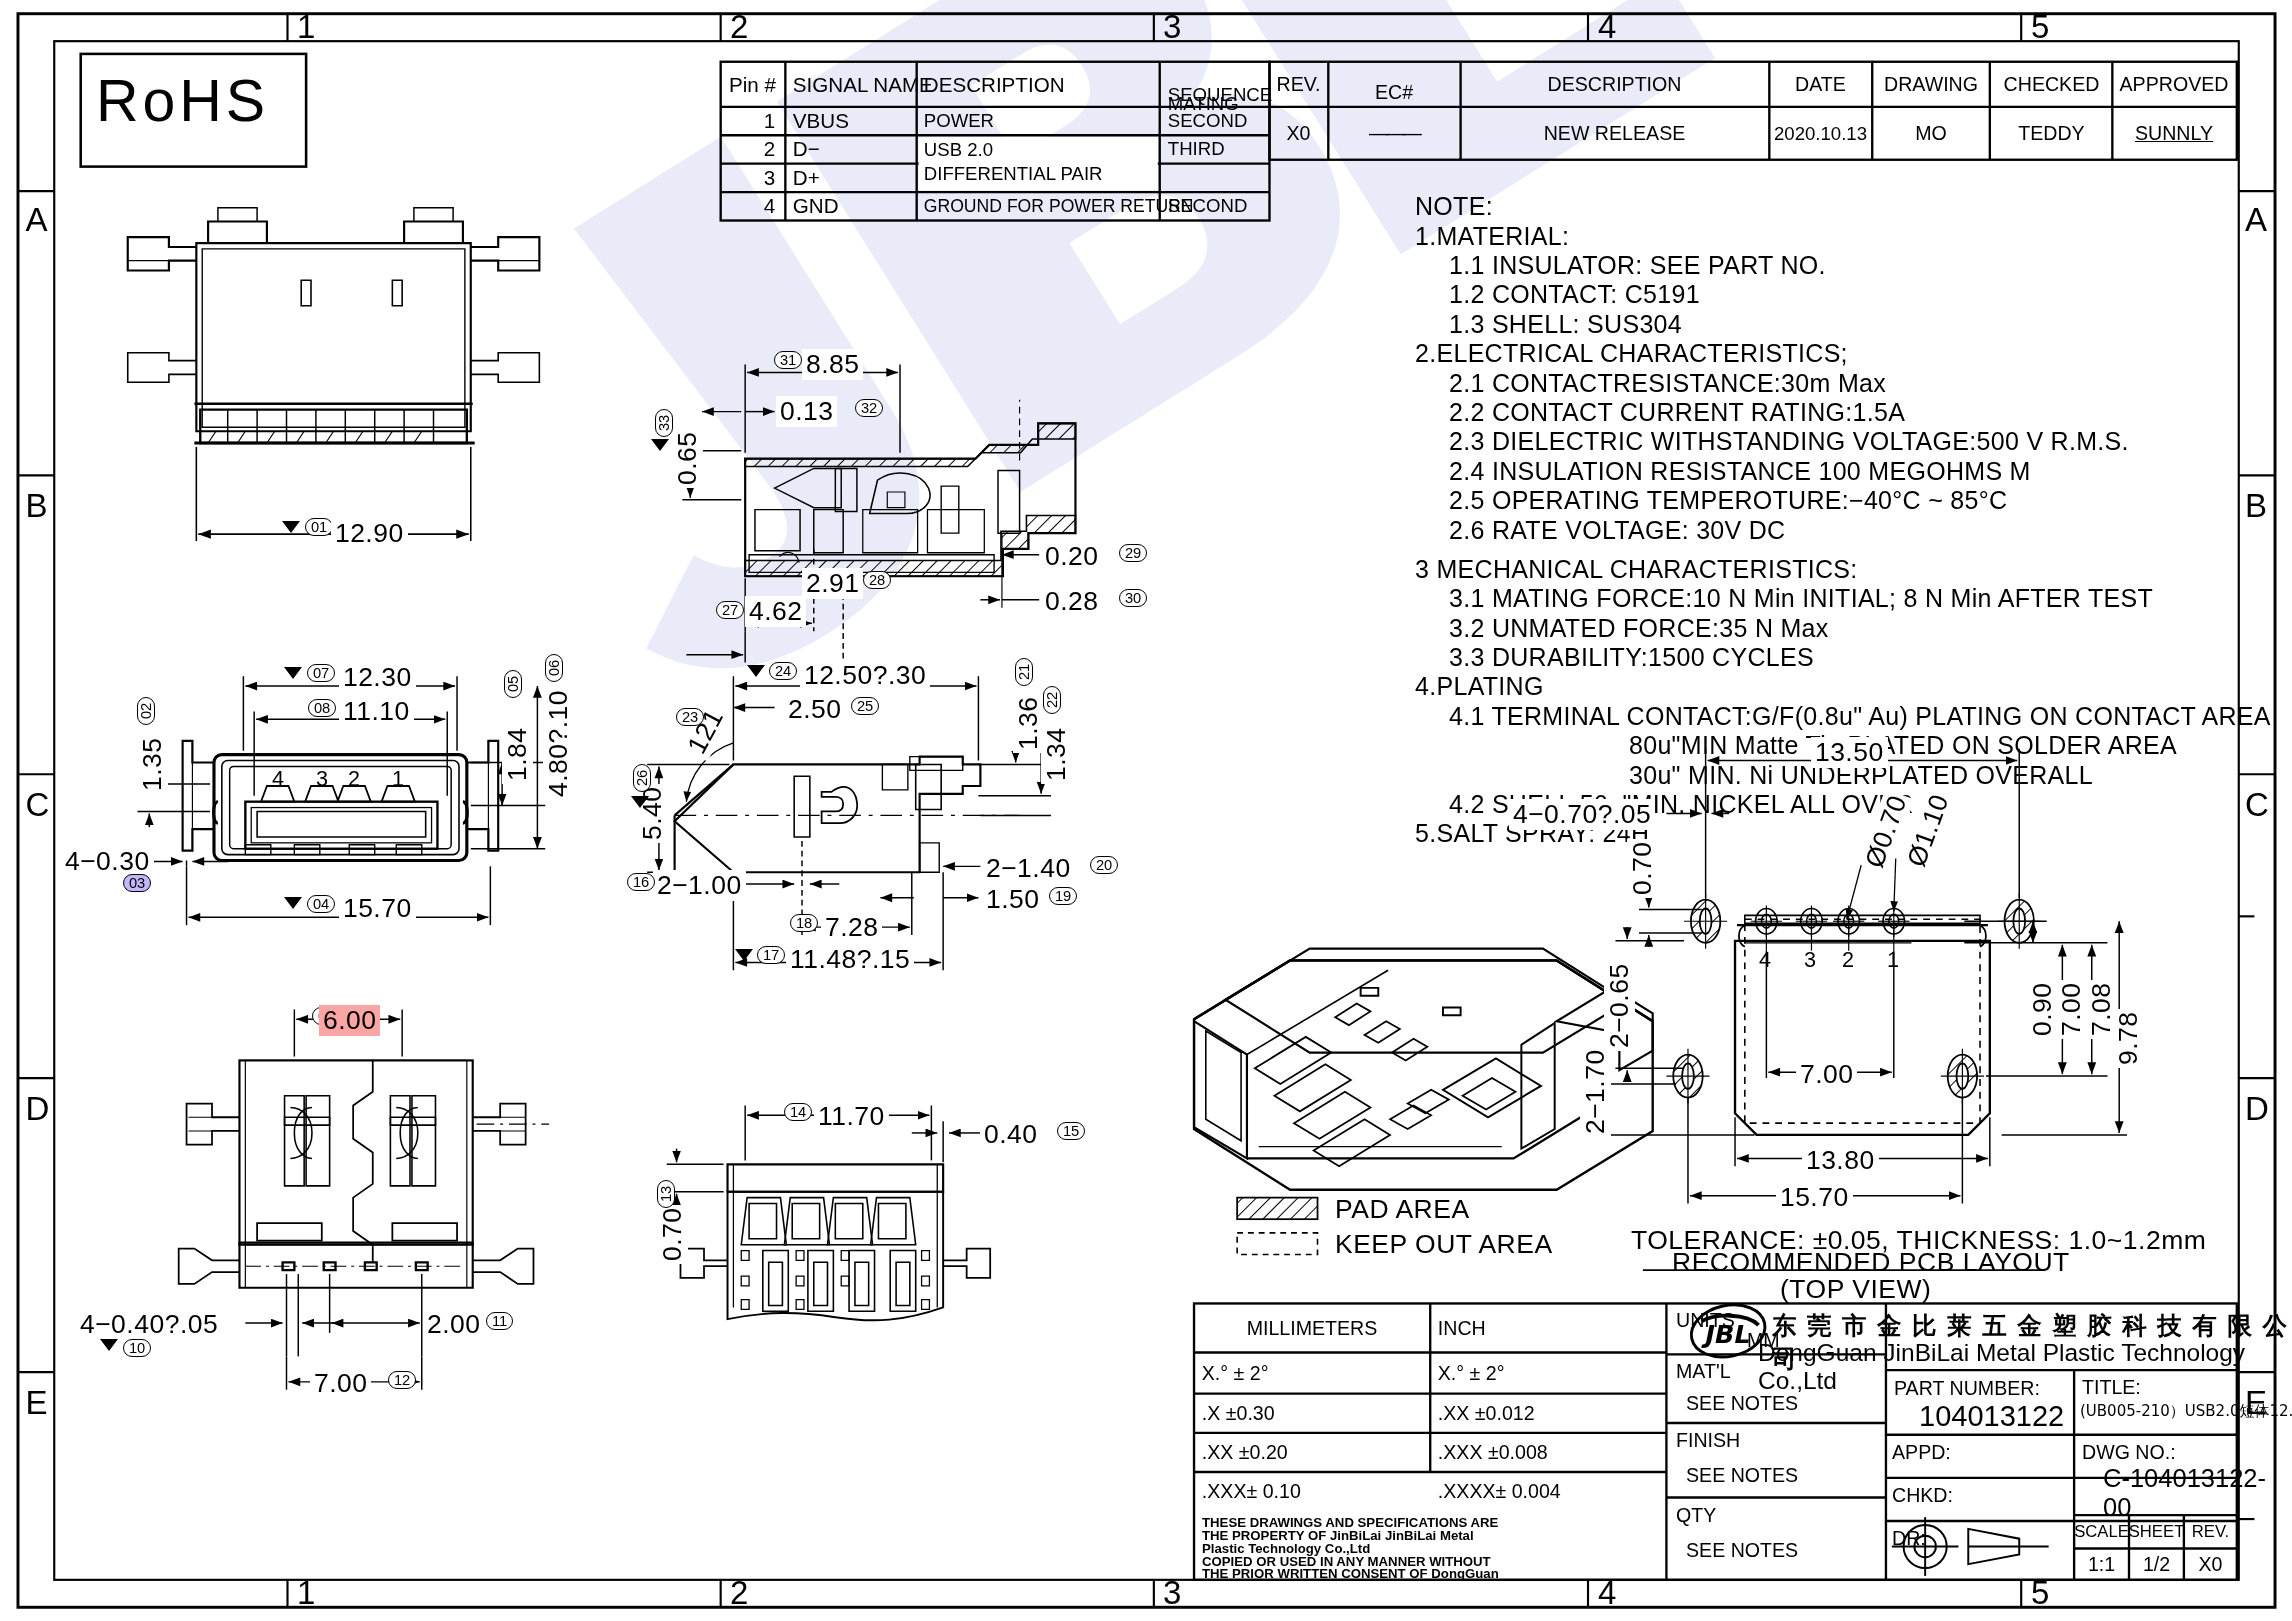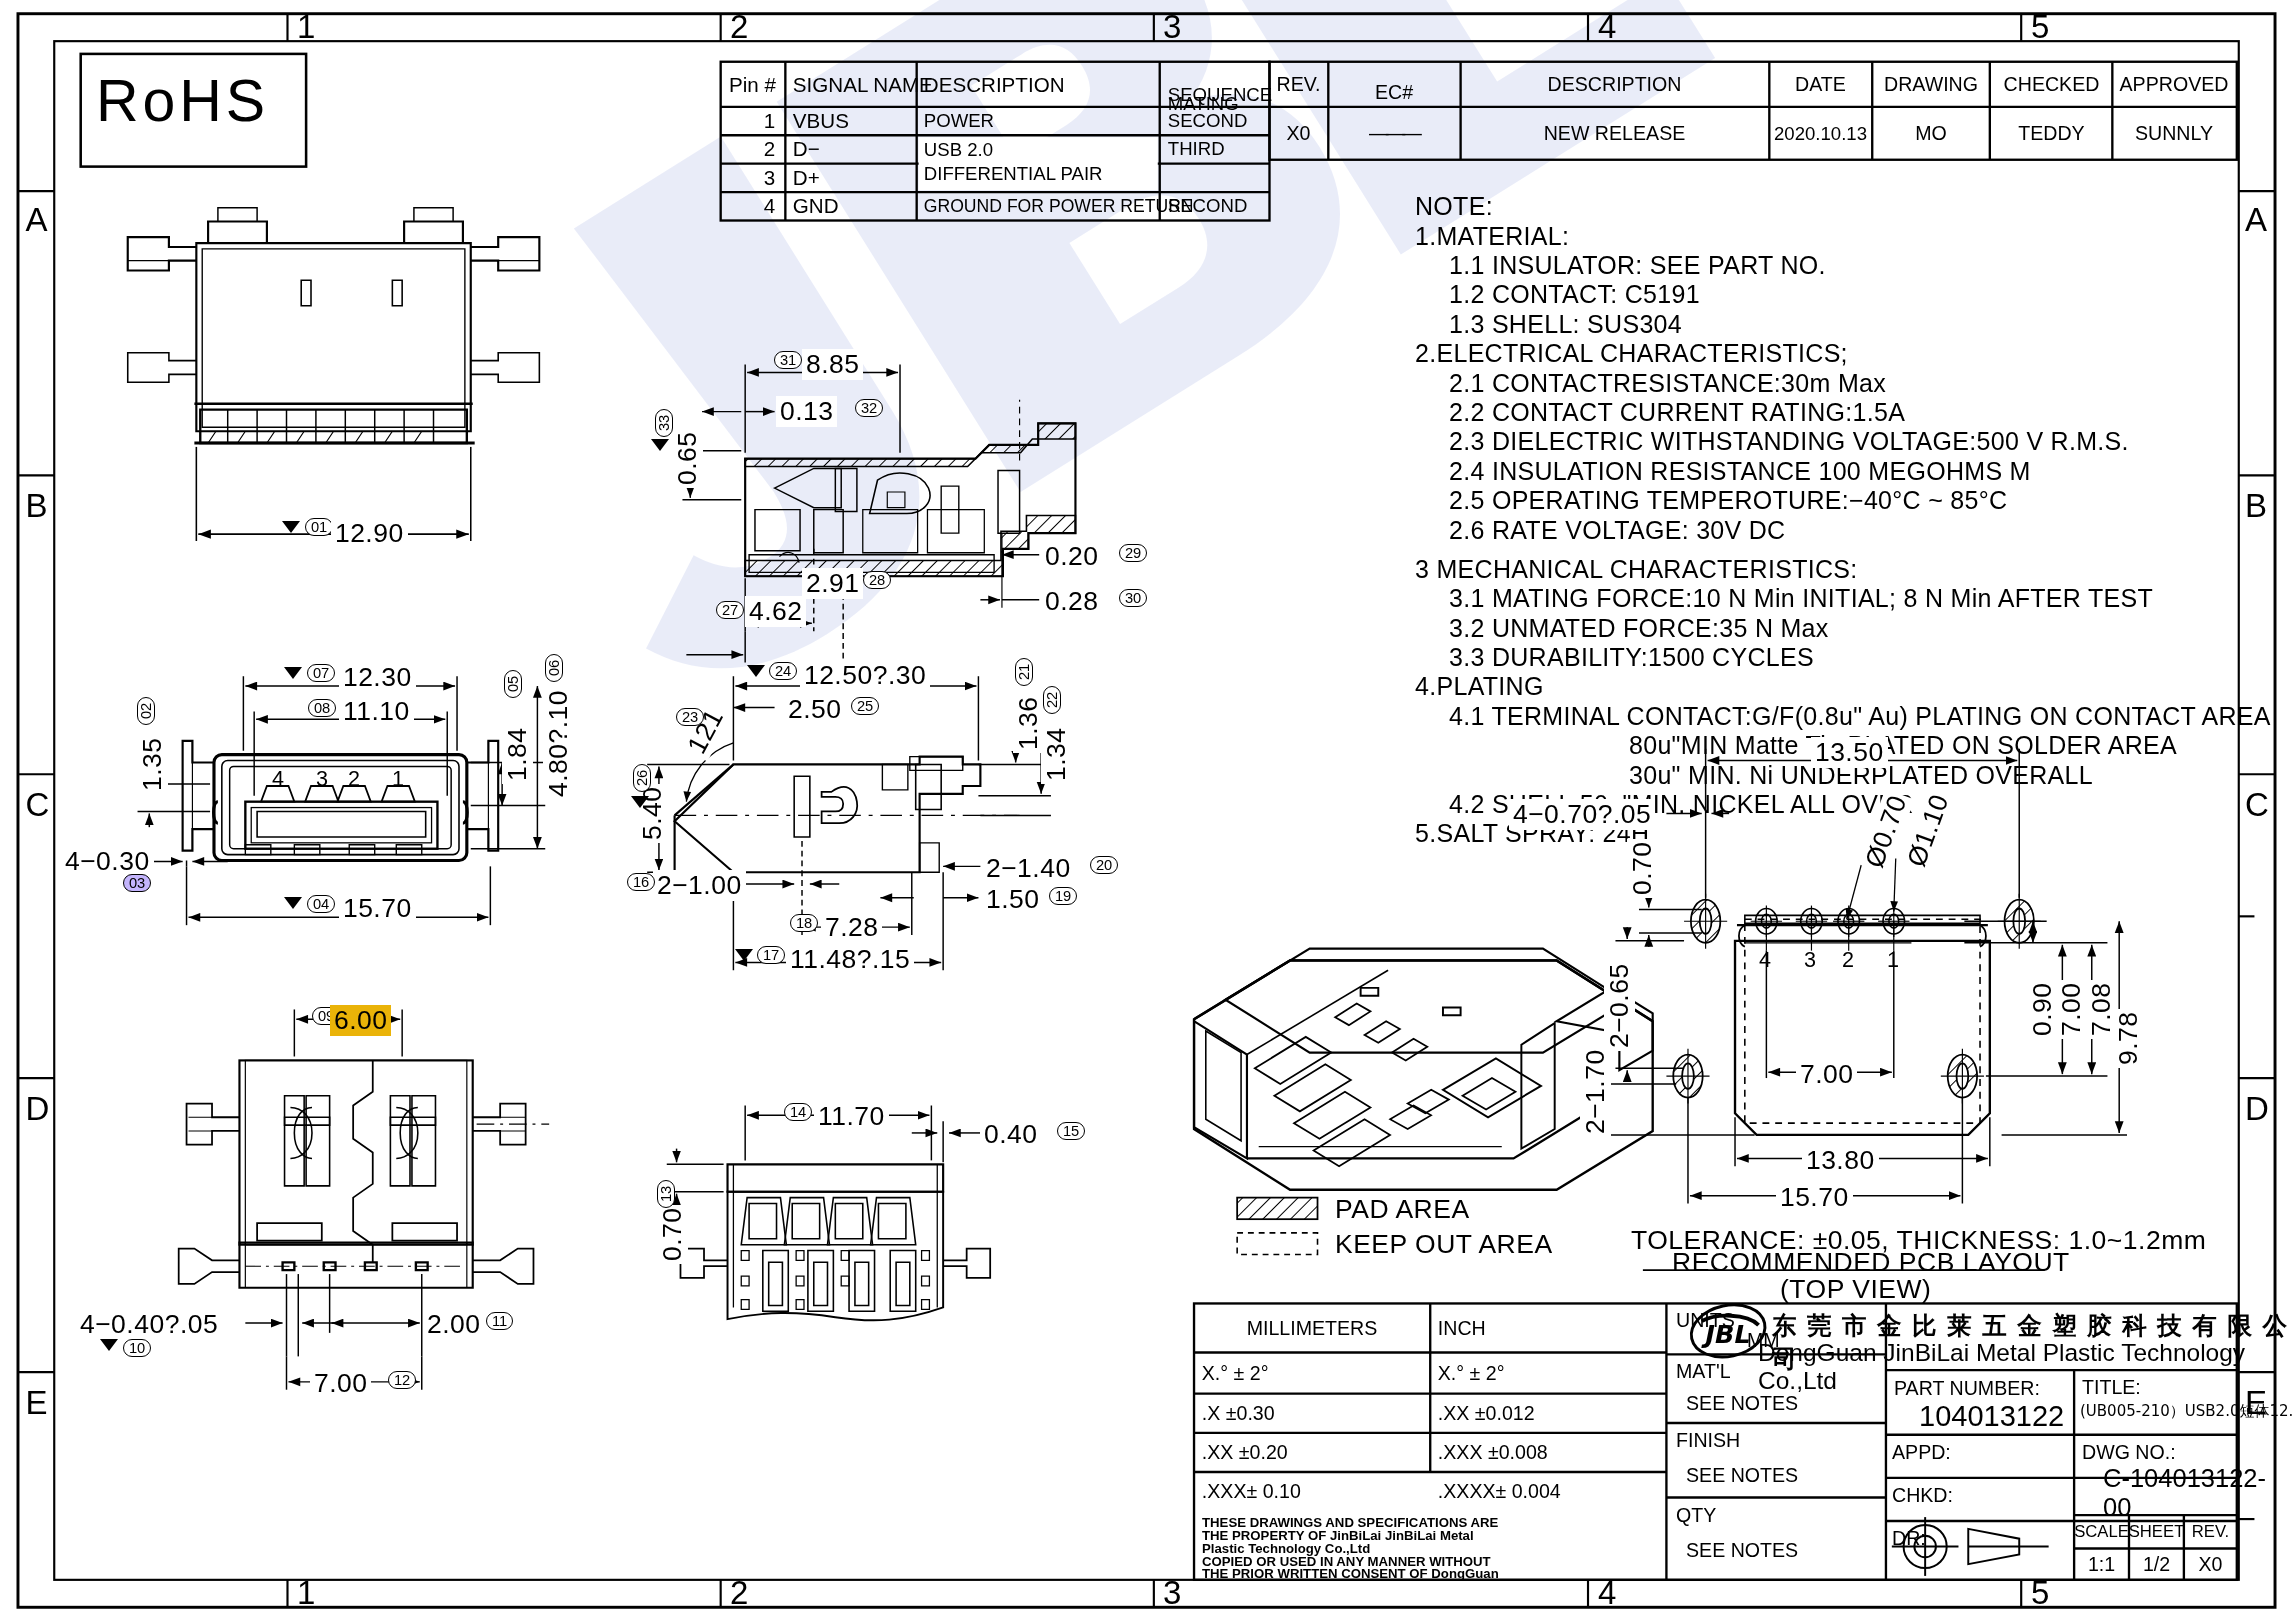--- a/index.html
+++ b/index.html
@@ -652,21 +652,21 @@
   <div class="cellbox c tbl2" style="left:1872px;top:62px;width:118px;height:45px;">DRAWING</div>
   <div class="cellbox c tbl2" style="left:1990px;top:62px;width:123px;height:45px;text-align:right;">CHECKED</div>
   <div class="cellbox c tbl2" style="left:2112px;top:62px;width:124px;height:45px;">APPROVED</div>
 
   <div class="cellbox c tbl2" style="left:1269px;top:107px;width:59px;height:53px;">X0</div>
   <div class="cellbox c tbl2" style="left:1328px;top:107px;width:132px;height:53px;letter-spacing:-2.9px;">———</div>
   <div class="cellbox c tbl2" style="left:1460px;top:107px;width:309px;height:53px;">NEW  RELEASE</div>
   <div class="cellbox c tbl2" style="left:1769px;top:107px;width:103px;height:53px;font-size:18.6px;">2020.10.13</div>
   <div class="cellbox c tbl2" style="left:1872px;top:107px;width:118px;height:53px;">MO</div>
   <div class="cellbox c tbl2" style="left:1990px;top:107px;width:123px;height:53px;">TEDDY</div>
-  <div class="cellbox c tbl2" style="left:2112px;top:107px;width:124px;height:53px;">SUNNLY</div>
+  <div class="cellbox c tbl2" style="left:2112px;top:107px;width:124px;height:53px;text-decoration:underline;">SUNNLY</div>
 
   <div class="abs note" style="left:1415px;top:192px;">NOTE:</div>
   <div class="abs note" style="left:1415px;top:222px;">1.MATERIAL:</div>
   <div class="abs note" style="left:1449px;top:251px;">1.1  INSULATOR: SEE PART NO.</div>
   <div class="abs note" style="left:1449px;top:280px;">1.2  CONTACT: C5191</div>
   <div class="abs note" style="left:1449px;top:310px;">1.3  SHELL: SUS304</div>
   <div class="abs note" style="left:1415px;top:339px;">2.ELECTRICAL  CHARACTERISTICS;</div>
   <div class="abs note" style="left:1449px;top:369px;">2.1  CONTACTRESISTANCE:30m  Max</div>
   <div class="abs note" style="left:1449px;top:398px;">2.2  CONTACT  CURRENT  RATING:1.5A</div>
   <div class="abs note" style="left:1449px;top:427px;">2.3  DIELECTRIC  WITHSTANDING  VOLTAGE:500  V  R.M.S.</div>
@@ -745,21 +745,21 @@
   <div class="abs bal" style="left:1049px;top:887px;border:1.5px solid #000;border-radius:9.8px;padding:0 4.9px;background:#fff;">19</div>
   <div class="abs dim" style="left:653px;top:870px;background:#fff;padding:0 3.9px;">2−1.00</div>
   <div class="abs bal" style="left:627px;top:873px;border:1.5px solid #000;border-radius:9.8px;padding:0 4.9px;background:#fff;">16</div>
   <div class="abs dim" style="left:821px;top:912px;background:#fff;padding:0 3.9px;">7.28</div>
   <div class="abs bal" style="left:790px;top:914px;border:1.5px solid #000;border-radius:9.8px;padding:0 4.9px;background:#fff;">18</div>
   <div class="abs" style="left:735px;top:949px;width:0;height:0;border-left:9.8px solid transparent;border-right:9.8px solid transparent;border-top:12.7px solid #000;"></div>
   <div class="abs bal" style="left:757px;top:946px;border:1.5px solid #000;border-radius:9.8px;padding:0 4.9px;background:#fff;">17</div>
   <div class="abs dim" style="left:786px;top:944px;background:#fff;padding:0 3.9px;">11.48?.15</div>
 
   <div class="abs bal" style="left:312px;top:1007px;border:1.5px solid #000;border-radius:9.8px;padding:0 4.9px;background:#fff;">09</div>
-  <div class="abs dim" style="left:330px;top:1005px;background:#eab308;padding:0 3.9px;">6.00</div>
+  <div class="abs dim" style="left:319px;top:1005px;background:#fca5a5;padding:0 3.9px;">6.00</div>
   <div class="abs dim" style="left:76px;top:1309px;background:#fff;padding:0 3.9px;">4−0.40?.05</div>
   <div class="abs bal" style="left:123px;top:1339px;border:1.5px solid #000;border-radius:9.8px;padding:0 4.9px;background:#fff;">10</div>
   <div class="abs" style="left:100px;top:1339px;width:0;height:0;border-left:9.8px solid transparent;border-right:9.8px solid transparent;border-top:12.7px solid #000;"></div>
   <div class="abs dim" style="left:423px;top:1309px;background:#fff;padding:0 3.9px;">2.00</div>
   <div class="abs bal" style="left:486px;top:1312px;border:1.5px solid #000;border-radius:9.8px;padding:0 4.9px;background:#fff;">11</div>
   <div class="abs dim" style="left:310px;top:1368px;background:#fff;padding:0 3.9px;">7.00</div>
   <div class="abs bal" style="left:388px;top:1371px;border:1.5px solid #000;border-radius:9.8px;padding:0 4.9px;background:#fff;">12</div>
 
   <div class="abs bal" style="left:784px;top:1103px;border:1.5px solid #000;border-radius:9.8px;padding:0 4.9px;background:#fff;">14</div>
   <div class="abs dim" style="left:814px;top:1101px;background:#fff;padding:0 3.9px;">11.70</div>

